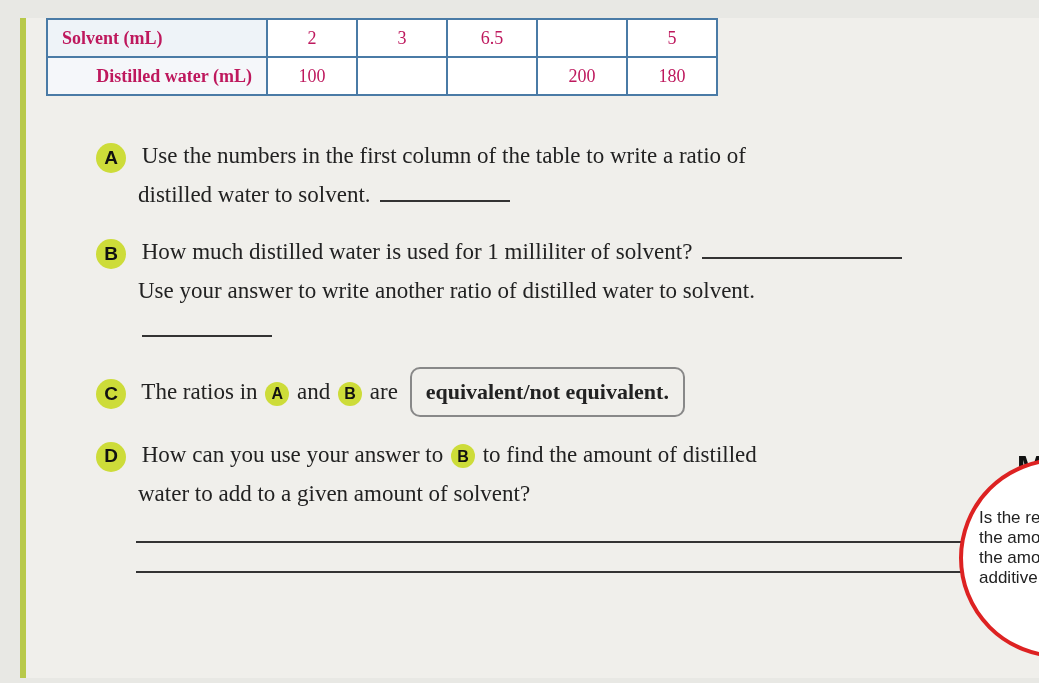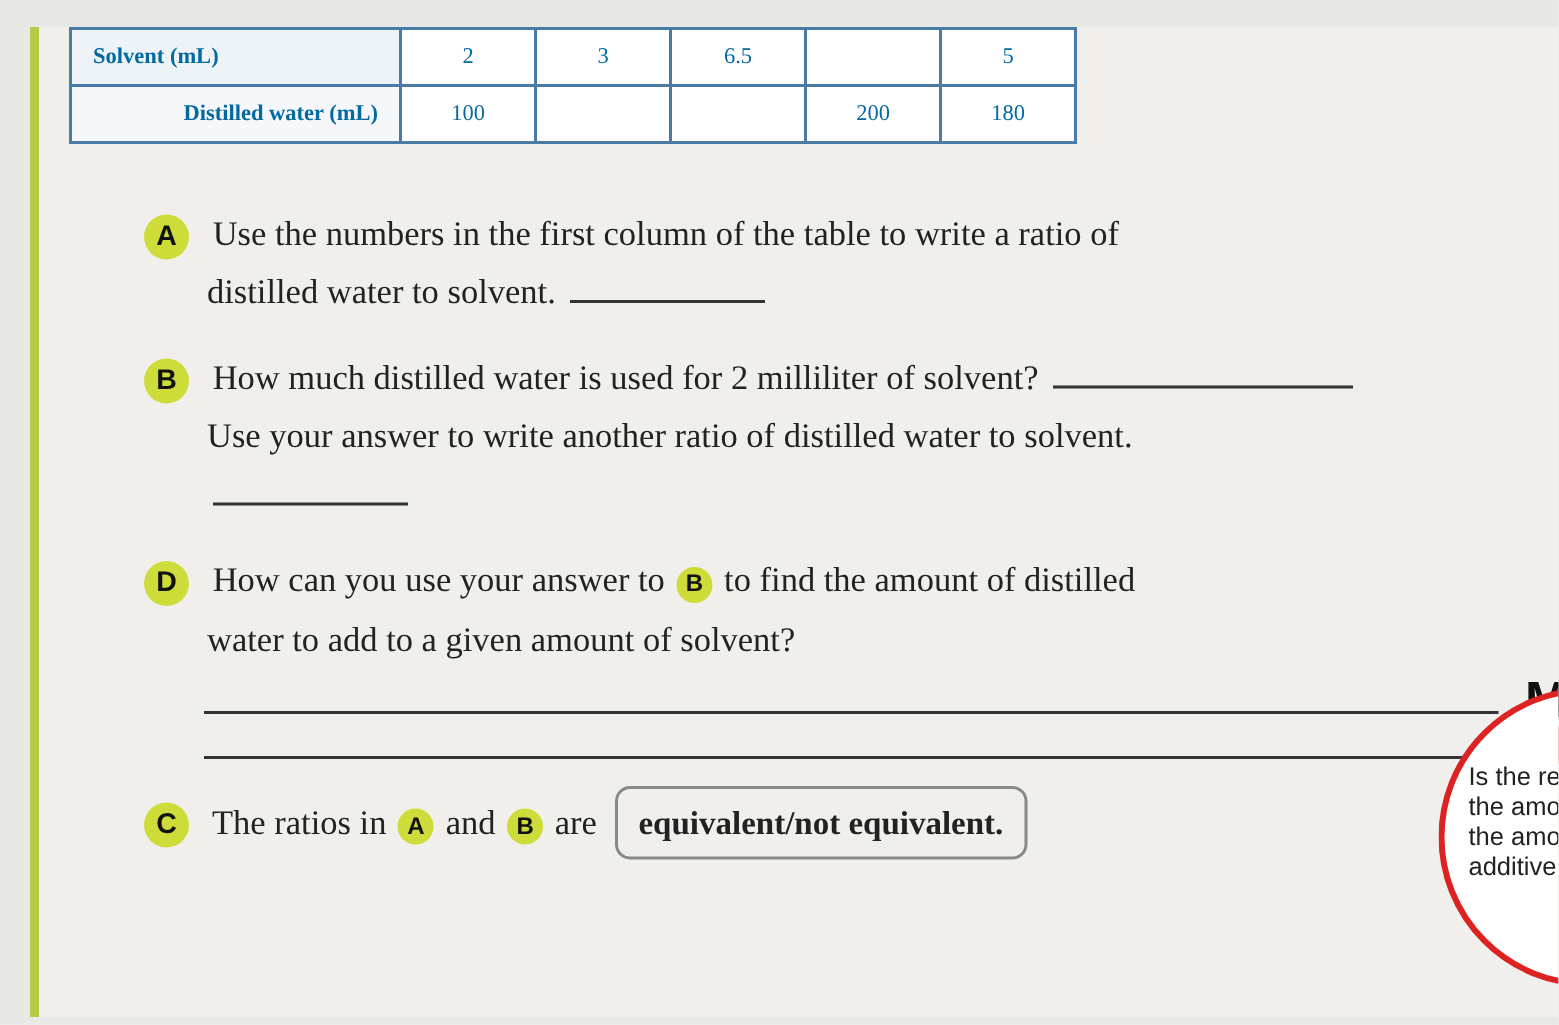--- a/index.html
+++ b/index.html
@@ -20,25 +20,25 @@
     position: relative;
   }
   table.data {
     border-collapse: collapse;
     margin: 8px 0 20px 10px;
     background: #fff;
   }
   table.data td {
     border: 2px solid #4a7ba6;
     padding: 6px 10px;
-    font-size: 15px;
+    font-size: 18px;
     text-align: center;
     min-width: 90px;
     height: 38px;
-    color: #0369a1;
+    color: #be185d;
   }
   table.data td.label {
     text-align: left;
     font-weight: bold;
     background: #f5f7fa;
     padding: 6px 14px;
     min-width: 220px;
   }
   table.data tr:first-child td.label { background:#eef3f8;}
   table.data tr:last-child td.label { background:#f5f7fa;text-align:right;}
@@ -148,52 +148,52 @@
       <span class="bullet">A</span>
       <span>Use the numbers in the first column of the table to write a ratio of</span>
       <span class="indent">
         <span>distilled water to solvent.</span>
         <span class="blank"></span>
       </span>
     </div>
 
     <div class="q">
       <span class="bullet">B</span>
-      <span>How much distilled water is used for 2 milliliter of solvent?</span>
+      <span>How much distilled water is used for 1 milliliter of solvent?</span>
       <span class="blank long"></span>
       <span class="indent">
         <span>Use your answer to write another ratio of distilled water to solvent.</span>
       </span>
       <span class="indent">
         <span class="blank"></span>
       </span>
-    </div>
-
-    <div class="q">
-      <span class="bullet">D</span>
-      <span>How can you use your answer to</span>
-      <span class="bullet small">B</span>
-      <span>to find the amount of distilled</span>
-      <span class="indent" style="padding-left:42px;">
-        <span>water to add to a given amount of solvent?</span>
-      </span>
-      <span class="blank full"></span>
-      <span class="blank full"></span>
     </div>
 
     <div class="q">
       <span class="bullet">C</span>
       <span>The ratios in</span>
       <span class="bullet small">A</span>
       <span>and</span>
       <span class="bullet small">B</span>
       <span>are</span>
       <span class="box">equivalent/not equivalent.</span>
     </div>
 
+    <div class="q">
+      <span class="bullet">D</span>
+      <span>How can you use your answer to</span>
+      <span class="bullet small">B</span>
+      <span>to find the amount of distilled</span>
+      <span class="indent" style="padding-left:42px;">
+        <span>water to add to a given amount of solvent?</span>
+      </span>
+      <span class="blank full"></span>
+      <span class="blank full"></span>
+    </div>
+
   </div>
 
   <span class="m-letter">M</span>
   <span class="ma-block">Ma</span>
   <div class="bubble-wrap">
     <div class="bubble">
 
       <div>Is the rel</div>
       <div>the amo</div>
       <div>the amou</div>

